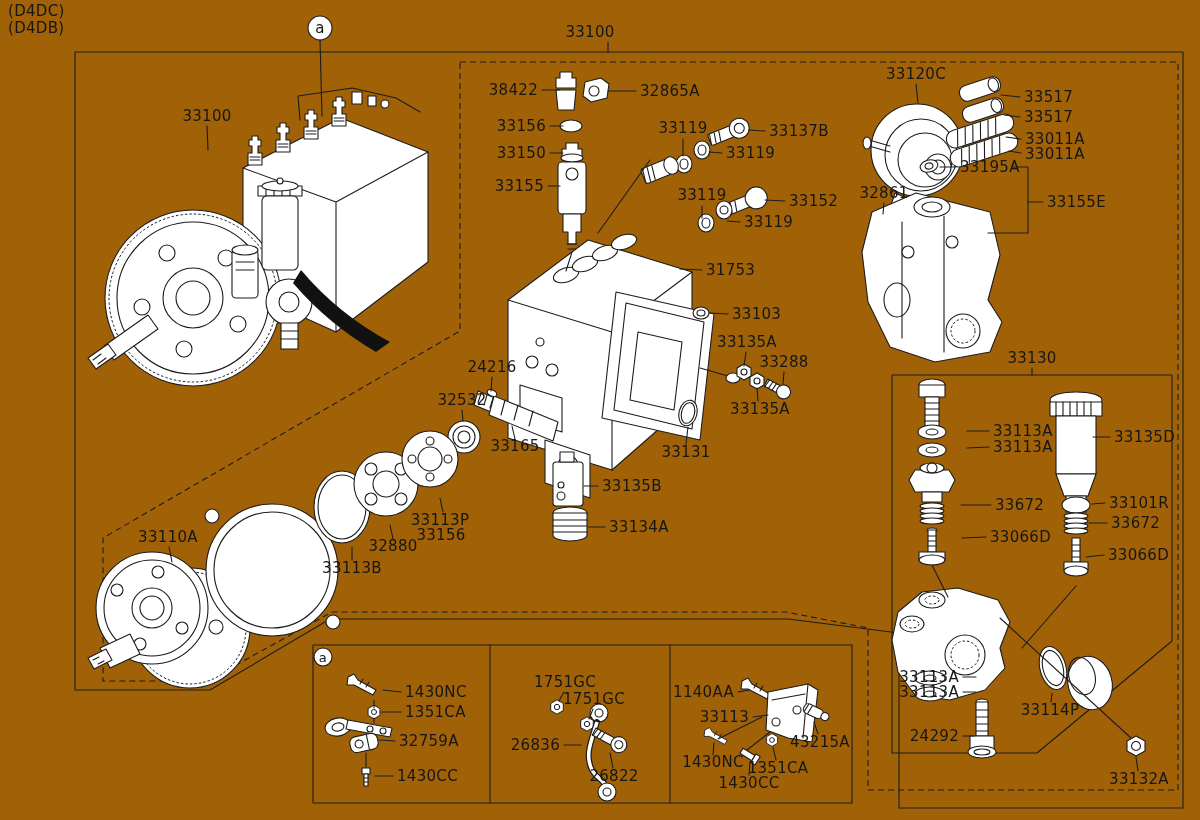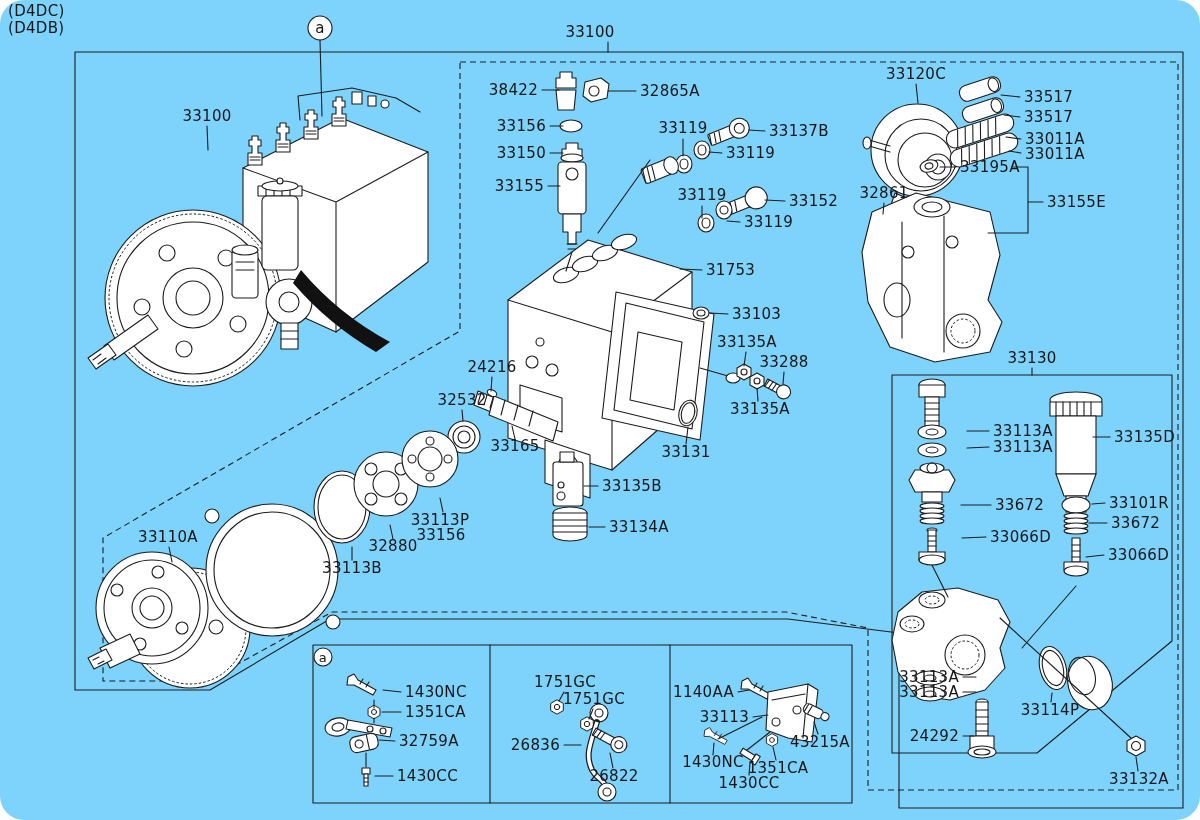--- a/index.html
+++ b/index.html
@@ -1,17 +1,17 @@
 <!DOCTYPE html>
 <html><head>
 <meta charset="utf-8">
 <style>
   html,body{margin:0;padding:0;background:#fff;}
-  .stage{width:1200px;height:820px;position:relative;background:#7dd3fc;
-         font-family:"DejaVu Sans","Liberation Sans",sans-serif;border-radius:24px;}
+  .stage{width:1200px;height:820px;position:relative;background:#a16207;
+         font-family:"DejaVu Sans","Liberation Sans",sans-serif;}
   svg{display:block}
   svg .ln{stroke:#1c1c1c;fill:none;stroke-width:1.1;stroke-linecap:round;stroke-linejoin:round;}
   svg .f {stroke:#1c1c1c;fill:#ffffff;stroke-width:1.1;stroke-linejoin:round;}
   svg .k {fill:#111111;stroke:none;}
   svg .dash{stroke:#1c1c1c;fill:none;stroke-width:1.1;stroke-dasharray:6 4;}
   svg .dot{stroke:#1c1c1c;fill:none;stroke-width:1;stroke-dasharray:2.5 2;}
   svg text{fill:#161616;font-family:"DejaVu Sans","Liberation Sans",sans-serif;
            font-size:15px;letter-spacing:.3px;}
   svg text.sm{font-size:13px;}
 </style>

